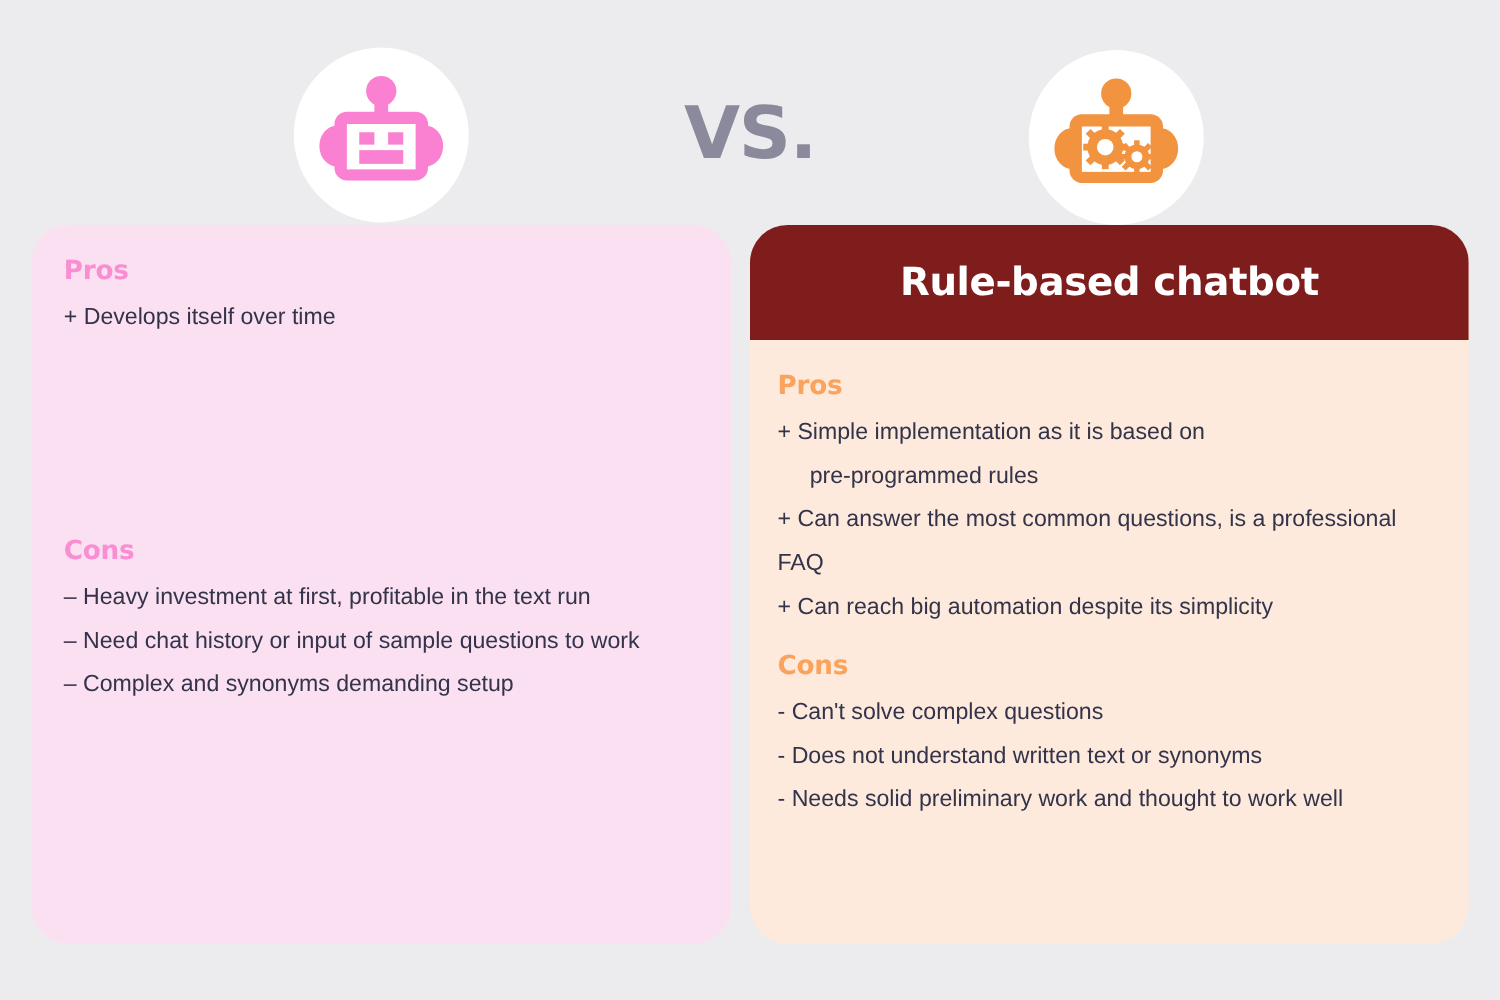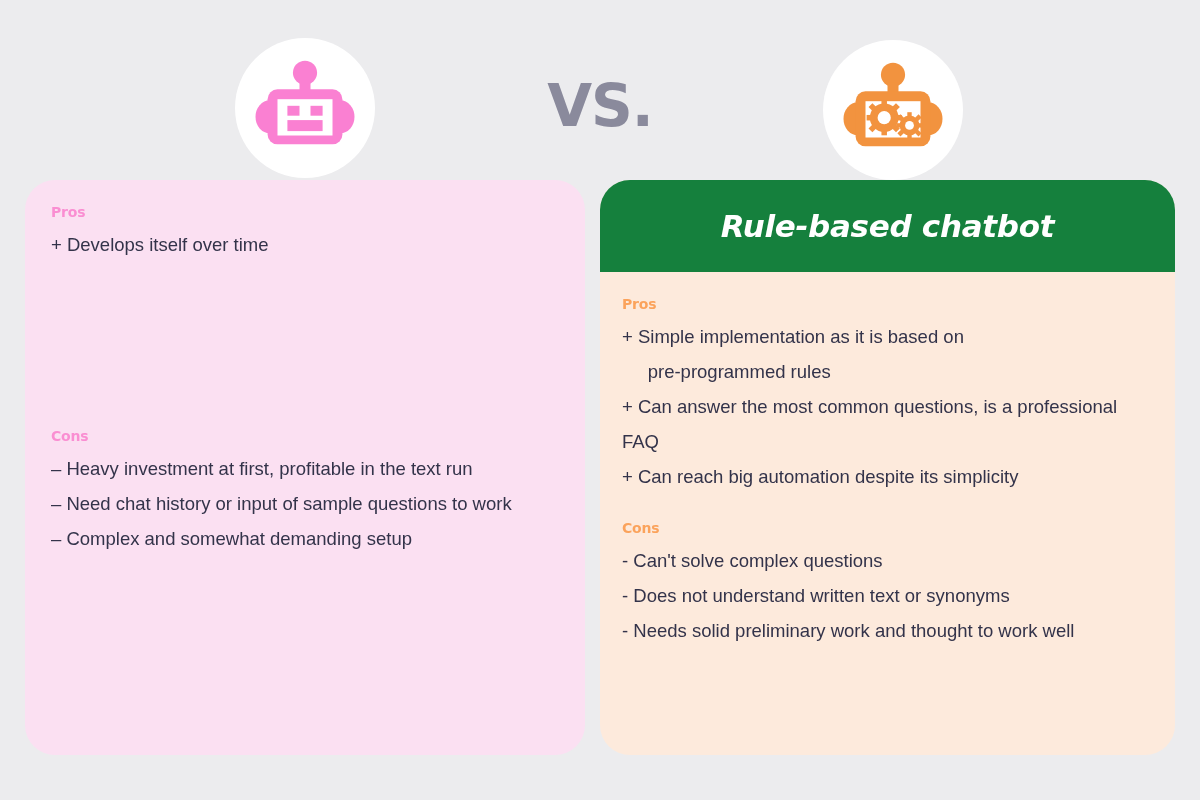--- a/index.html
+++ b/index.html
@@ -64,40 +64,40 @@
   .card.right { left: 600px; width: 575px; background: #fdeadc; }
 
   .card-header {
     height: 92px;
     display: flex;
     align-items: center;
     justify-content: center;
     flex: 0 0 auto;
   }
   .card.left  .card-header { background: #f97fd0; }
-  .card.right .card-header { background: #15803d; font-style: italic; }
+  .card.right .card-header { background: #7f1d1d; }
 
   .card-title {
     color: #ffffff;
     font-size: 31px;
     font-weight: bold;
     letter-spacing: -0.3px;
     font-family: "DejaVu Sans", sans-serif;
   }
 
   .card-body {
     flex: 1 1 auto;
     padding: 24px 26px 0 26px;
     box-sizing: border-box;
     position: relative;
   }
   .card.right .card-body { padding-left: 22px; padding-right: 16px; }
 
   .section-label {
-    font-size: 14px;
+    font-size: 21px;
     font-weight: bold;
     margin: 0 0 7px 0;
     letter-spacing: -0.2px;
     font-family: "DejaVu Sans", sans-serif;
   }
   .card.left  .section-label { color: #fa8ed2; }
   .card.right .section-label { color: #fba35c; }
 
   .item-list {
     margin: 0;
@@ -183,21 +183,21 @@
       <ul class="item-list">
         <li class="item">+ Develops itself over time</li>
       </ul>
     </div>
 
     <div class="cons-block">
       <div class="section-label">Cons</div>
       <ul class="item-list">
         <li class="item">– Heavy investment at first, profitable in the text run</li>
         <li class="item">– Need chat history or input of sample questions to work</li>
-        <li class="item">– Complex and somewhat demanding setup</li>
+        <li class="item">– Complex and synonyms demanding setup</li>
       </ul>
     </div>
 
   </div>
 </div>
 
 <div class="card right">
   <div class="card-header">
     <span class="card-title">Rule-based chatbot</span>
   </div>

